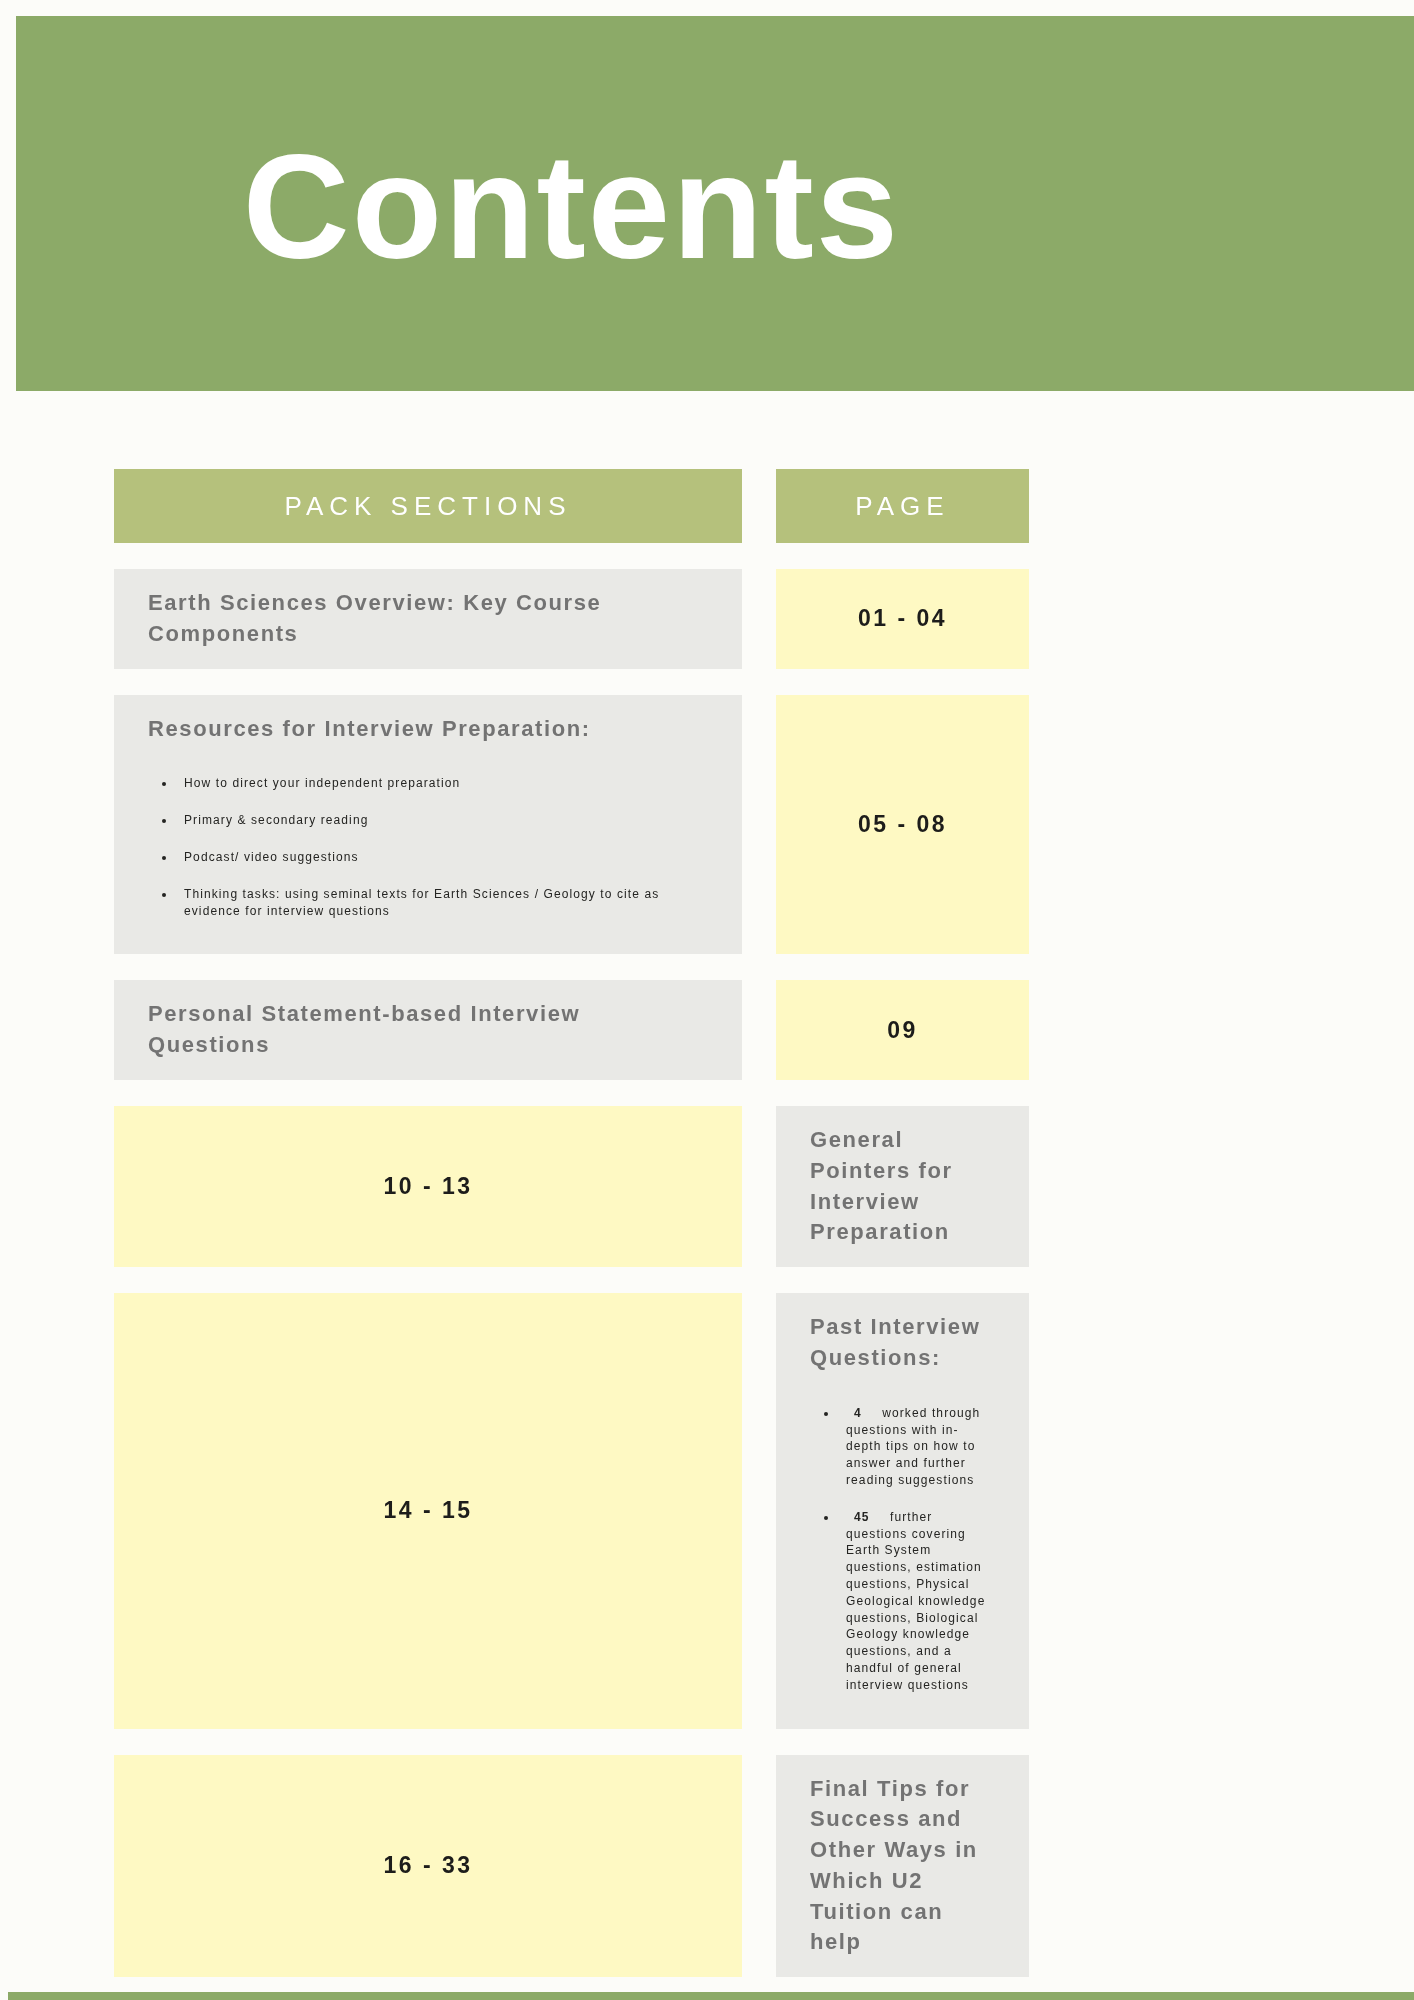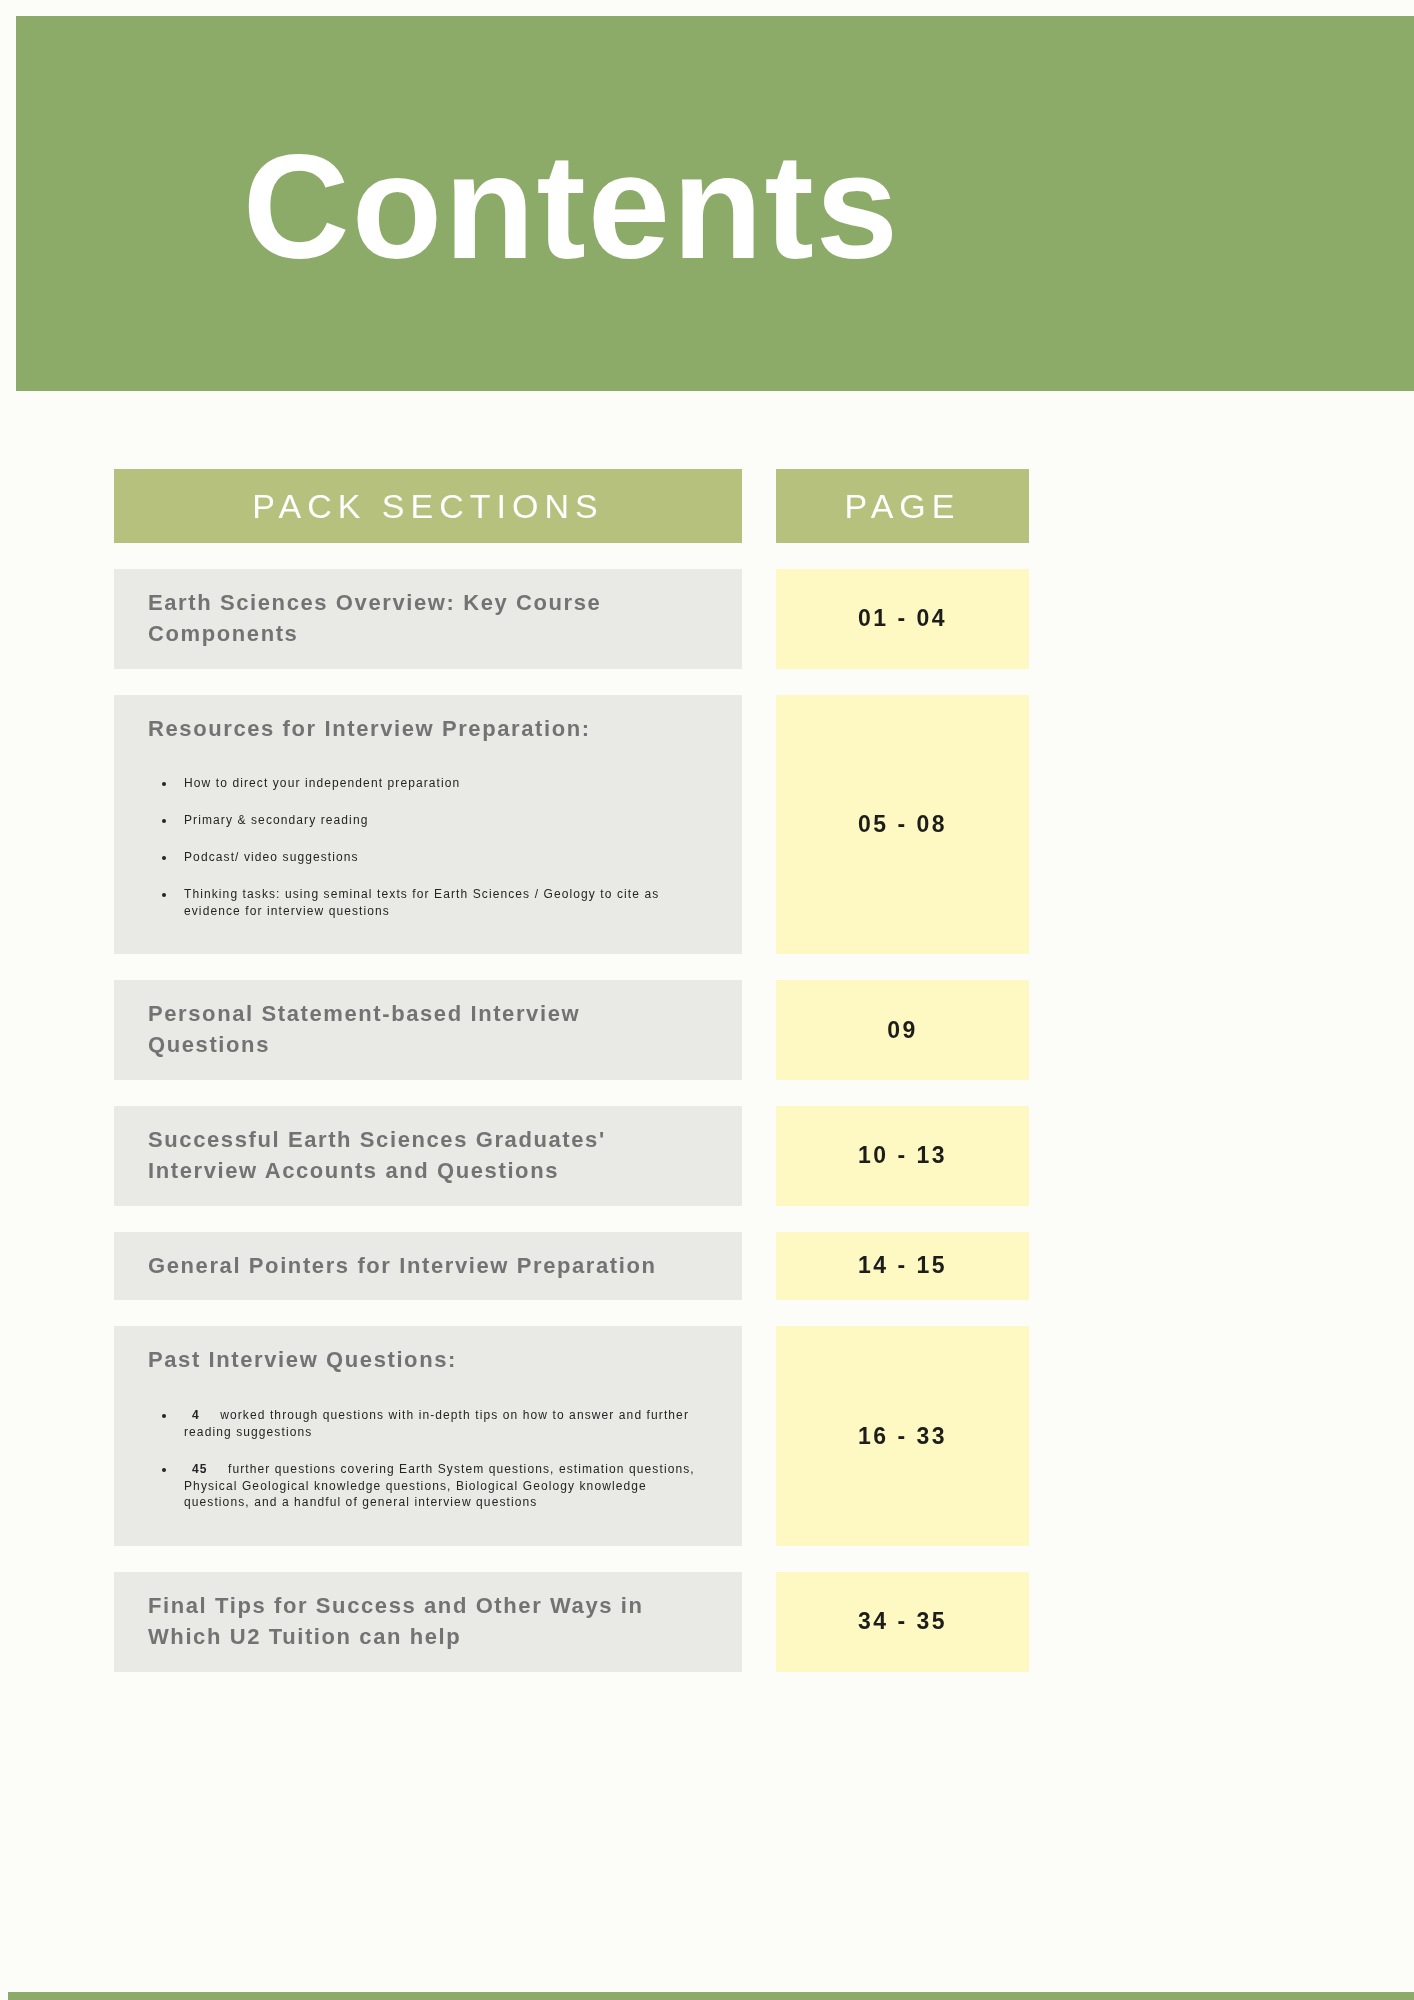--- a/index.html
+++ b/index.html
@@ -39,21 +39,21 @@
   }
   .header-bar {
     background: #b5c17c;
     height: 74px;
     display: flex;
     align-items: center;
     justify-content: center;
   }
   .header-label {
     color: #ffffff;
-    font-size: 34px;
+    font-size: 26px;
     font-weight: 400;
     letter-spacing: 6px;
   }
   .cell-l {
     background: #e9e9e6;
     padding: 11px 26px;
     display: flex;
     flex-direction: column;
     justify-content: center;
   }
@@ -136,23 +136,20 @@
     <span class="page-num">05 - 08</span>
   </div>
 
   <div class="cell-l">
     <div class="row-title">Personal Statement-based Interview Questions</div>
   </div>
   <div class="cell-r">
     <span class="page-num">09</span>
   </div>
 
-  <div class="cell-l">
-    <div class="row-title">Successful Earth Sciences Graduates' Interview Accounts and Questions</div>
-  </div>
   <div class="cell-r">
     <span class="page-num">10 - 13</span>
   </div>
 
   <div class="cell-l">
     <div class="row-title">General Pointers for Interview Preparation</div>
   </div>
   <div class="cell-r">
     <span class="page-num">14 - 15</span>
   </div>

